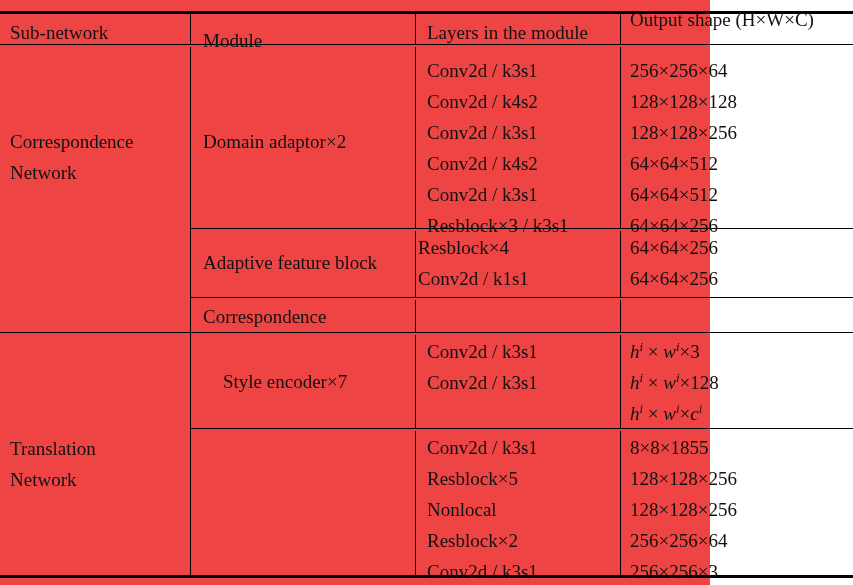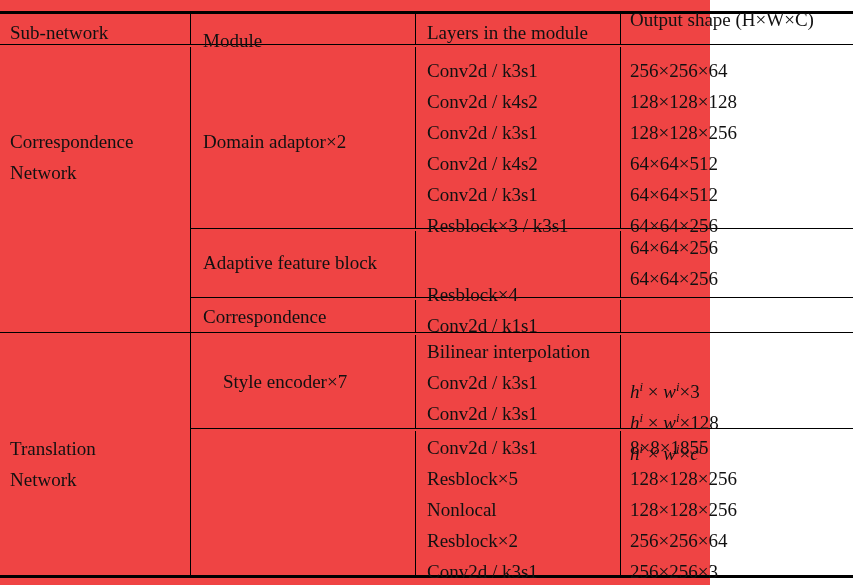--- a/index.html
+++ b/index.html
@@ -89,46 +89,45 @@
     <div>256×256×64</div>
     <div>128×128×128</div>
     <div>128×128×256</div>
     <div>64×64×512</div>
     <div>64×64×512</div>
     <div>64×64×256</div>
   </div>
 
   <div class="cell" style="left:203px;top:247px;">Adaptive feature block</div>
 
-  <div class="lines" style="left:427px;top:232px;margin-top:47px;">
+  <div class="lines" style="left:418px;top:232px;">
     <div>Resblock×4</div>
     <div>Conv2d / k1s1</div>
   </div>
 
   <div class="lines" style="left:630px;top:232px;">
     <div>64×64×256</div>
     <div>64×64×256</div>
   </div>
 
   <div class="cell" style="left:203px;top:301px;">Correspondence</div>
 
   <div class="lines" style="left:10px;top:433px;">
     <div>Translation</div>
     <div>Network</div>
   </div>
 
   <div class="cell" style="left:203px;top:366px;margin-left:20px;">Style encoder×7</div>
 
   <div class="lines" style="left:427px;top:336px;">
-    <div>Bilinear interpolation</div>
     <div>Conv2d / k3s1</div>
     <div>Conv2d / k3s1</div>
   </div>
 
-  <div class="lines" style="left:630px;top:336px;margin-top:40px;">
+  <div class="lines" style="left:630px;top:336px;">
     <div><span class="mathi">h<sup>i</sup></span> <span class="times">×</span> <span class="mathi">w<sup>i</sup></span><span class="times">×</span>3</div>
     <div><span class="mathi">h<sup>i</sup></span> <span class="times">×</span> <span class="mathi">w<sup>i</sup></span><span class="times">×</span>128</div>
     <div><span class="mathi">h<sup>i</sup></span> <span class="times">×</span> <span class="mathi">w<sup>i</sup></span><span class="times">×</span><span class="mathi">c<sup>i</sup></span></div>
   </div>
 
 
   <div class="lines" style="left:427px;top:432px;">
     <div>Conv2d / k3s1</div>
     <div>Resblock×5</div>
     <div>Nonlocal</div>

